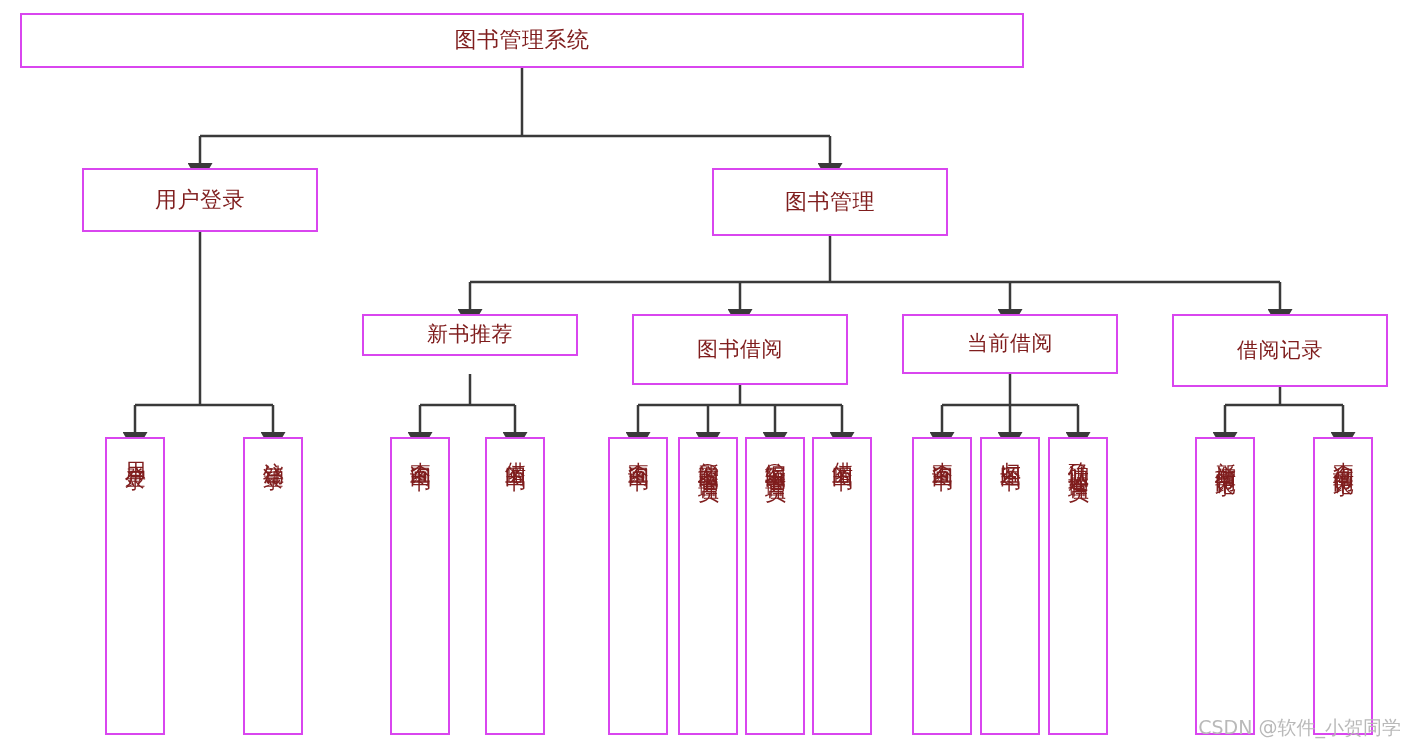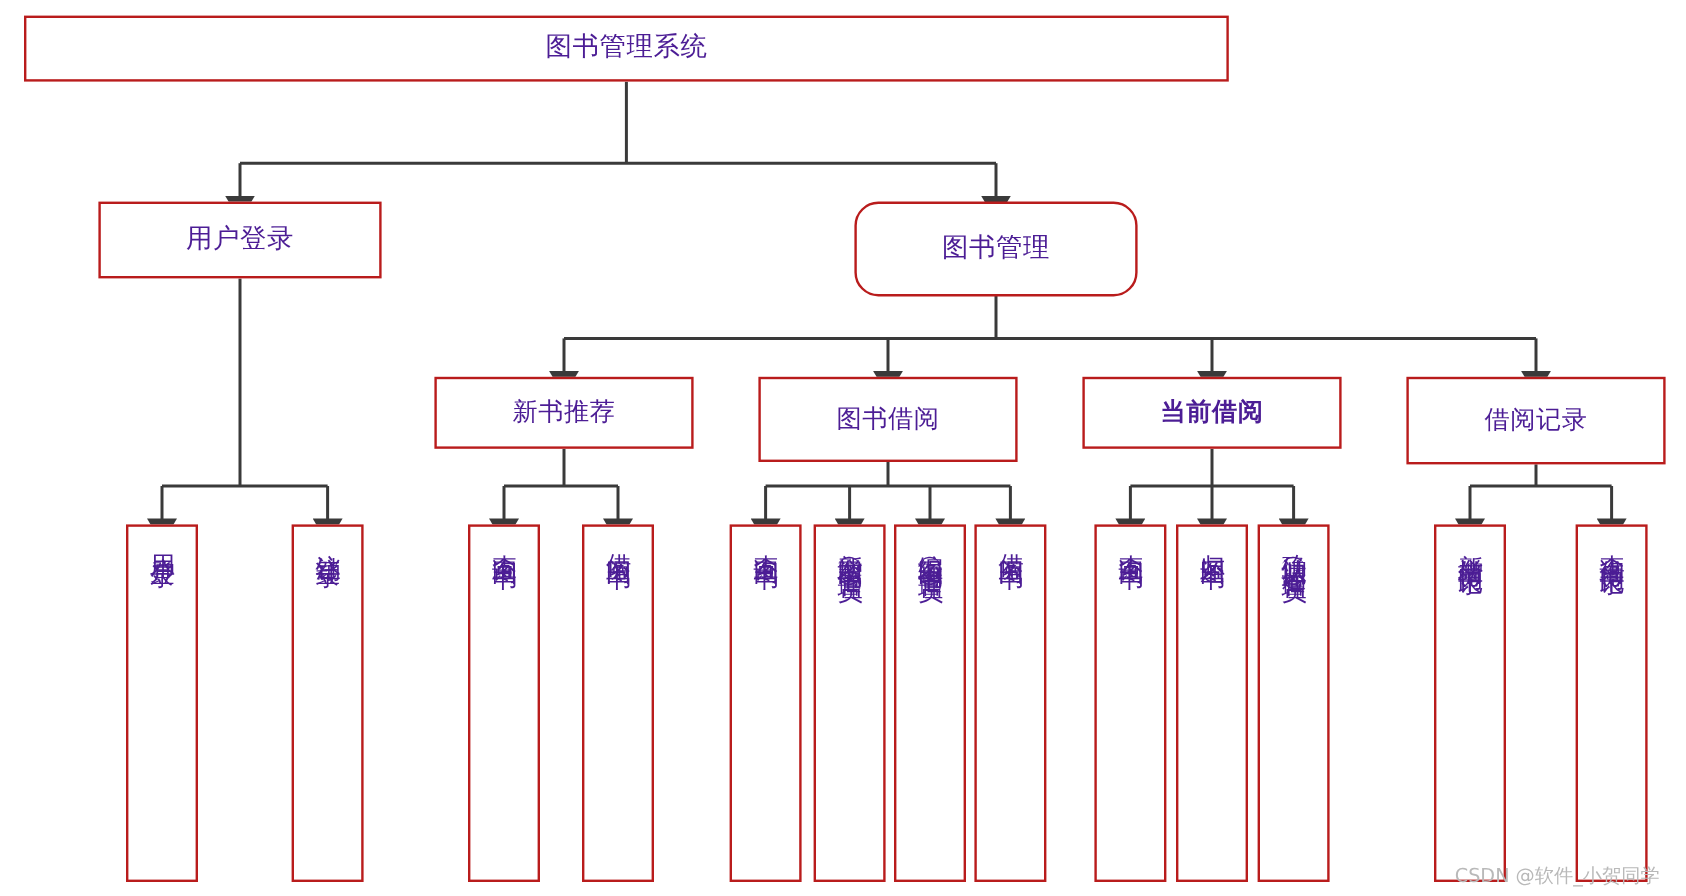--- a/index.html
+++ b/index.html
@@ -23,25 +23,25 @@
     left: 0;
     top: 0;
     width: 1405px;
     height: 747px;
     pointer-events: none;
   }
   .node {
     position: absolute;
     box-sizing: border-box;
     background: #ffffff;
-    border: 2px solid #b91c1c;
+    border: 2px solid #d946ef;
     display: flex;
     align-items: center;
     justify-content: center;
-    color: #4c1d95;
+    color: #7f1d1d;
     z-index: 2;
   }
   .node-label {
     display: block;
     line-height: 1.12;
     letter-spacing: 0.5px;
     white-space: nowrap;
   }
   
   .node.horiz .node-label {
@@ -61,23 +61,23 @@
     writing-mode: vertical-rl;
     text-orientation: upright;
     font-size: 21px;
     letter-spacing: 3px;
     line-height: 1;
     text-align: left;
     white-space: normal;
   }
   #watermark {
     position: absolute;
-    right: 22px;
+    right: 4px;
     bottom: 6px;
-    font-size: 16px;
+    font-size: 19px;
     color: #b9b9b9;
     z-index: 5;
     white-space: nowrap;
     user-select: none;
   }
 </style>
 </head>
 <body>
 
 <div id="diagram-canvas">
@@ -124,30 +124,30 @@
       </g>
   </svg>
 
   <div id="nodes-layer">
       <div class="node horiz" style="left: 20px; top: 13px; width: 1004px; height: 55px;">
         <span class="node-label">图书管理系统</span>
       </div>
       <div class="node horiz" style="left: 82px; top: 168px; width: 236px; height: 64px;">
         <span class="node-label">用户登录</span>
       </div>
-      <div class="node horiz" style="left: 712px; top: 168px; width: 236px; height: 79px; border-radius: 20px;">
+      <div class="node horiz" style="left: 712px; top: 168px; width: 236px; height: 68px;">
         <span class="node-label">图书管理</span>
       </div>
-      <div class="node horiz level3" style="left: 362px; top: 314px; width: 216px; height: 60px;">
+      <div class="node horiz level3" style="left: 362px; top: 314px; width: 216px; height: 42px;">
         <span class="node-label">新书推荐</span>
       </div>
       <div class="node horiz level3" style="left: 632px; top: 314px; width: 216px; height: 71px;">
         <span class="node-label">图书借阅</span>
       </div>
-      <div class="node horiz level3" style="left: 902px; top: 314px; width: 216px; height: 60px; font-weight: bold;">
+      <div class="node horiz level3" style="left: 902px; top: 314px; width: 216px; height: 60px;">
         <span class="node-label">当前借阅</span>
       </div>
       <div class="node horiz level3" style="left: 1172px; top: 314px; width: 216px; height: 73px;">
         <span class="node-label">借阅记录</span>
       </div>
       <div class="node leaf" style="left: 105px; top: 437px; width: 60px; height: 298px;">
         <span class="node-label">用户登录</span>
       </div>
       <div class="node leaf" style="left: 243px; top: 437px; width: 60px; height: 298px;">
         <span class="node-label">注销登录</span>

